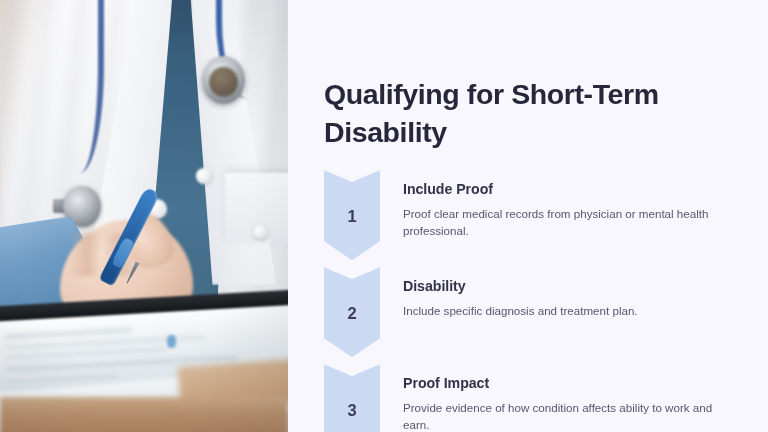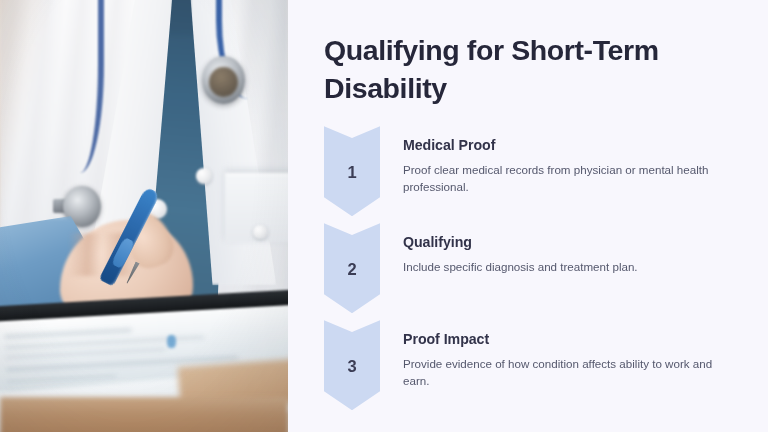--- a/index.html
+++ b/index.html
@@ -378,20 +378,21 @@
     background: radial-gradient(ellipse at 45% 40%, rgba(0,0,0,0) 55%, rgba(40,44,52,0.10) 100%);
   }
 
   
   #content-panel {
     position: relative;
     flex: 1 1 auto;
     height: 360px;
     padding: 32px 44px 1px 36px;
     background: #f8f7fd;
+    margin-top: 44px;
   }
 
   #slide-title {
     font-size: 28.5px;
     line-height: 1.32;
     font-weight: 700;
     letter-spacing: -0.4px;
     color: #26273a;
     margin: 0 0 19px 0;
     max-width: 382px;
@@ -498,31 +499,31 @@
 
     <h1 id="slide-title">Qualifying for Short-Term Disability</h1>
 
     <div id="steps-list">
 
       <div class="step-row">
         <div class="step-chevron">
           <span class="step-number">1</span>
         </div>
         <div class="step-text">
-          <div class="step-heading">Medical Proof</div>
+          <div class="step-heading">Include Proof</div>
           <div class="step-desc">Proof clear medical records from physician or mental health professional.</div>
         </div>
       </div>
 
       <div class="step-row">
         <div class="step-chevron">
           <span class="step-number">2</span>
         </div>
         <div class="step-text">
-          <div class="step-heading">Qualifying</div>
+          <div class="step-heading">Disability</div>
           <div class="step-desc">Include specific diagnosis and treatment plan.</div>
         </div>
       </div>
 
       <div class="step-row">
         <div class="step-chevron">
           <span class="step-number">3</span>
         </div>
         <div class="step-text">
           <div class="step-heading">Proof Impact</div>

